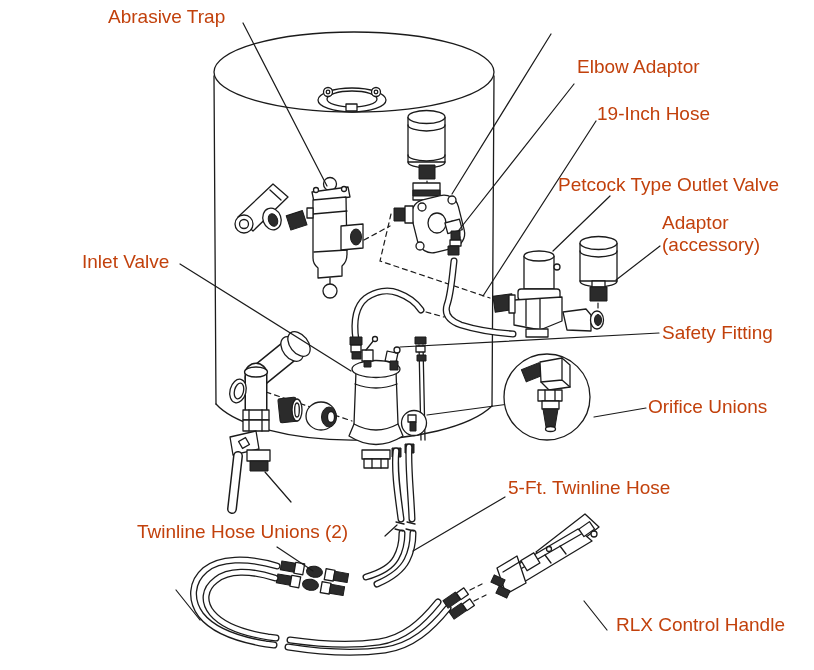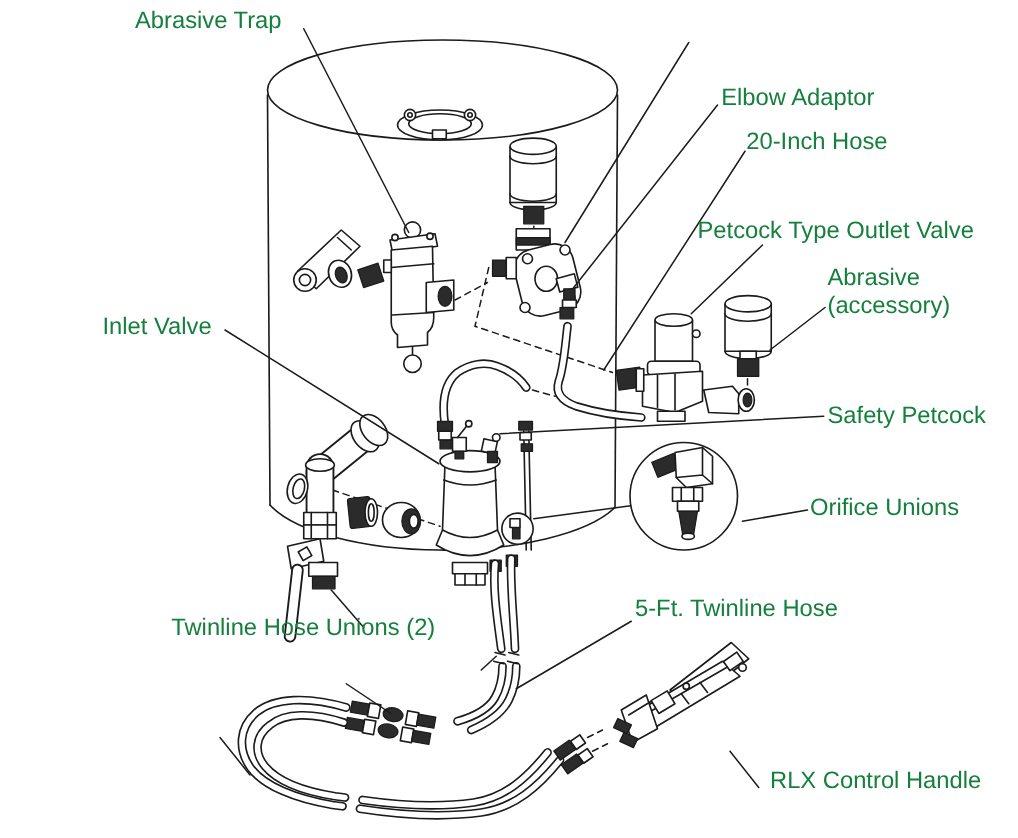--- a/index.html
+++ b/index.html
@@ -1,19 +1,19 @@
 <!DOCTYPE html>
 <html><head>
 <meta charset="utf-8">
 <style>
   html,body{margin:0;padding:0;background:#fff;}
   .stage{position:relative;width:814px;height:670px;background:#fff;overflow:hidden;
          font-family:"Liberation Sans",sans-serif;}
   .stage svg{position:absolute;left:0;top:0;}
-  .lbl{position:absolute;font-size:19px;line-height:22px;color:#15803d;white-space:nowrap;}
+  .lbl{position:absolute;font-size:19px;line-height:22px;color:#c2410c;white-space:nowrap;}
   
   .ln{fill:none;stroke:#1b1b1b;stroke-width:1.3;stroke-linecap:round;stroke-linejoin:round;}
   .fw{fill:#fff;stroke:#1b1b1b;stroke-width:1.3;stroke-linejoin:round;}
   .fd{fill:#2b2b2b;stroke:#1b1b1b;stroke-width:1;stroke-linejoin:round;}
   .ld{fill:none;stroke:#1b1b1b;stroke-width:1.2;stroke-linecap:round;}
   .dash{fill:none;stroke:#1b1b1b;stroke-width:1.2;stroke-dasharray:5 4;stroke-linecap:round;}
   .tubeO{fill:none;stroke:#1b1b1b;stroke-width:7;stroke-linecap:round;}
   .tubeI{fill:none;stroke:#fff;stroke-width:4.4;stroke-linecap:round;}
   .pipeO{fill:none;stroke:#1b1b1b;stroke-width:23;stroke-linecap:round;}
   .pipeI{fill:none;stroke:#fff;stroke-width:20;stroke-linecap:round;}
@@ -301,27 +301,27 @@
     <path class="ld" d="M180,264 L351,371"></path>
     <path class="ld" d="M265,472 L291,502"></path>
     <path class="ld" d="M277,547 L313,571"></path>
     <path class="ld" d="M385,536 L397,525"></path>
     <path class="ld" d="M176,590 L200,620"></path>
     <path class="ld" d="M584,601 L607,630"></path>
   </g>
 </svg>
 
   <div class="lbl" style="left:108px;top:6px">Abrasive Trap</div>
-  <div class="lbl" style="left:577px;top:68px">Elbow Adaptor</div>
-  <div class="lbl" style="left:597px;top:103px">20-Inch Hose</div>
+  <div class="lbl" style="left:577px;top:56px">Elbow Adaptor</div>
+  <div class="lbl" style="left:597px;top:103px">19-Inch Hose</div>
   <div class="lbl" style="left:558px;top:174px">Petcock Type Outlet Valve</div>
   <div class="lbl" style="left:662px;top:212px">
-    <div>Abrasive</div>
+    <div>Adaptor</div>
     <div>(accessory)</div>
   </div>
-  <div class="lbl" style="left:662px;top:322px">Safety Petcock</div>
+  <div class="lbl" style="left:662px;top:322px">Safety Fitting</div>
   <div class="lbl" style="left:648px;top:396px">Orifice Unions</div>
   <div class="lbl" style="left:508px;top:477px">5-Ft. Twinline Hose</div>
   <div class="lbl" style="left:82px;top:251px">Inlet Valve</div>
-  <div class="lbl" style="left:137px;top:492px">Twinline Hose Unions (2)</div>
+  <div class="lbl" style="left:137px;top:521px">Twinline Hose Unions (2)</div>
   <div class="lbl" style="left:616px;top:614px">RLX Control Handle</div>
 
 </div>
 
 </body></html>

